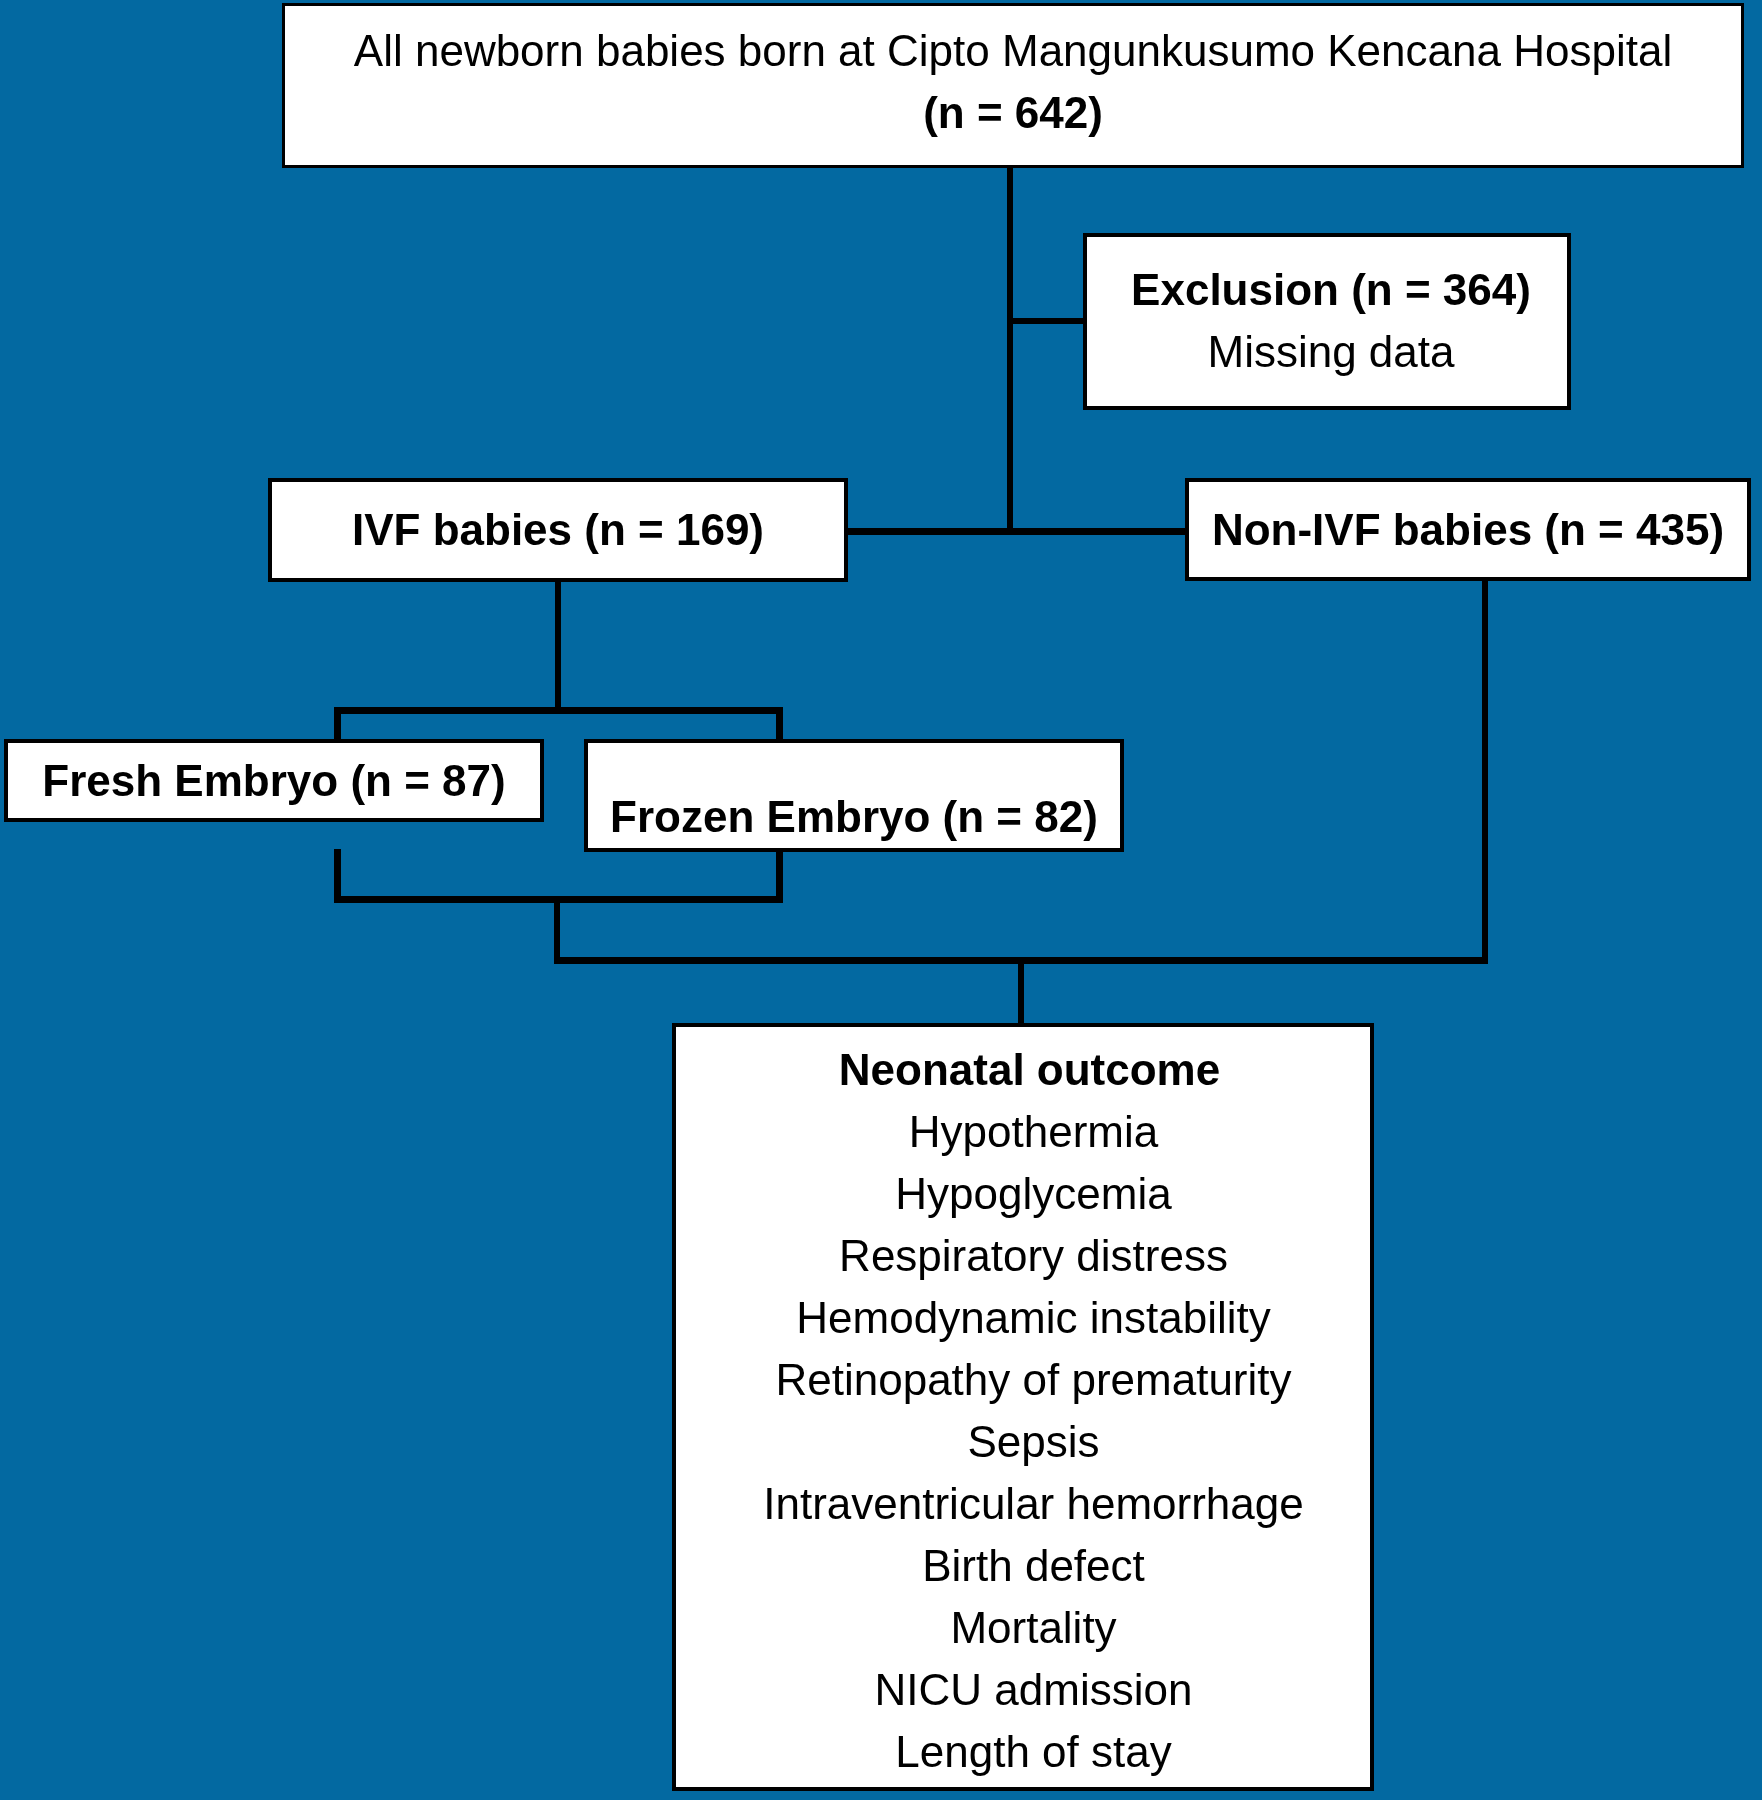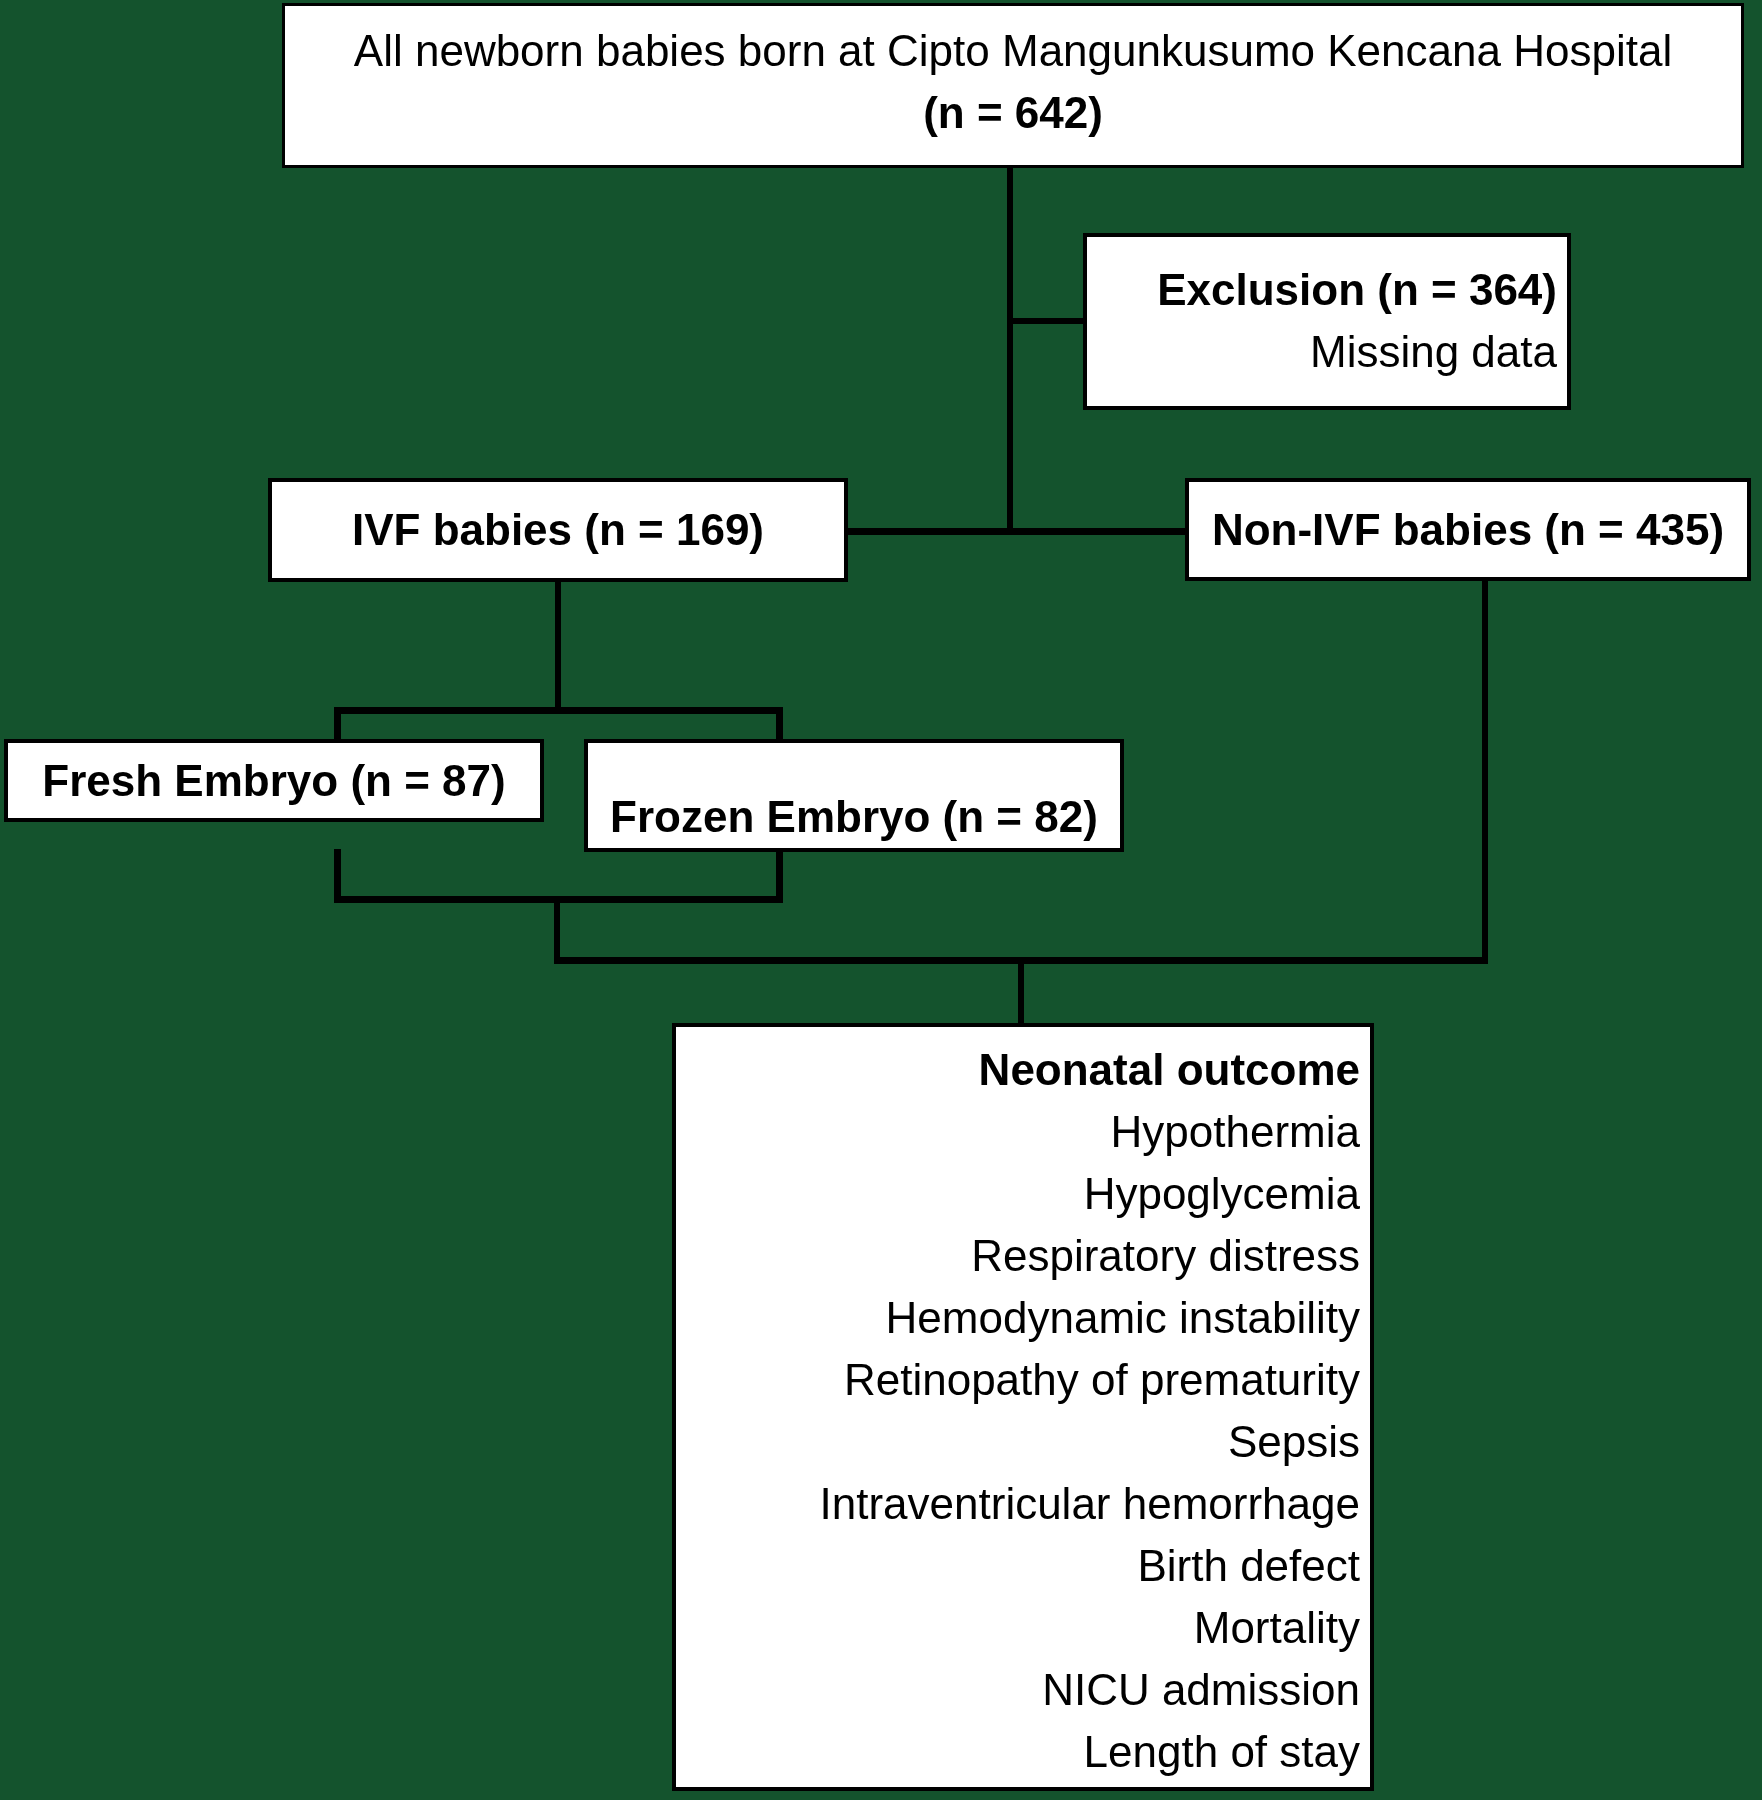--- a/index.html
+++ b/index.html
@@ -4,21 +4,21 @@
 <style>
   html, body {
     margin: 0;
     padding: 0;
     background: #ffffff;
   }
   #canvas {
     position: relative;
     width: 1762px;
     height: 1800px;
-    background: #14532d;
+    background: #0369a1;
     font-family: "Liberation Sans", "DejaVu Sans", sans-serif;
     color: #000000;
     overflow: hidden;
   }
   .box {
     position: absolute;
     background: #ffffff;
     border: 4px solid #000000;
     box-sizing: border-box;
     font-size: 44px;
@@ -26,21 +26,21 @@
     z-index: 2;
   }
   .box.center {
     display: flex;
     flex-direction: column;
     align-items: center;
     justify-content: center;
     text-align: center;
   }
   .box.leftalign {
-    text-align: right;
+    text-align: center;
   }
   .bold { font-weight: bold; }
   .line {
     position: absolute;
     background: #000000;
     z-index: 1;
   }
 
   
   #top-box       { left: 282px;  top: 3px;    width: 1462px; height: 165px; border-width: 3px; justify-content: flex-start; padding-top: 14px; }

